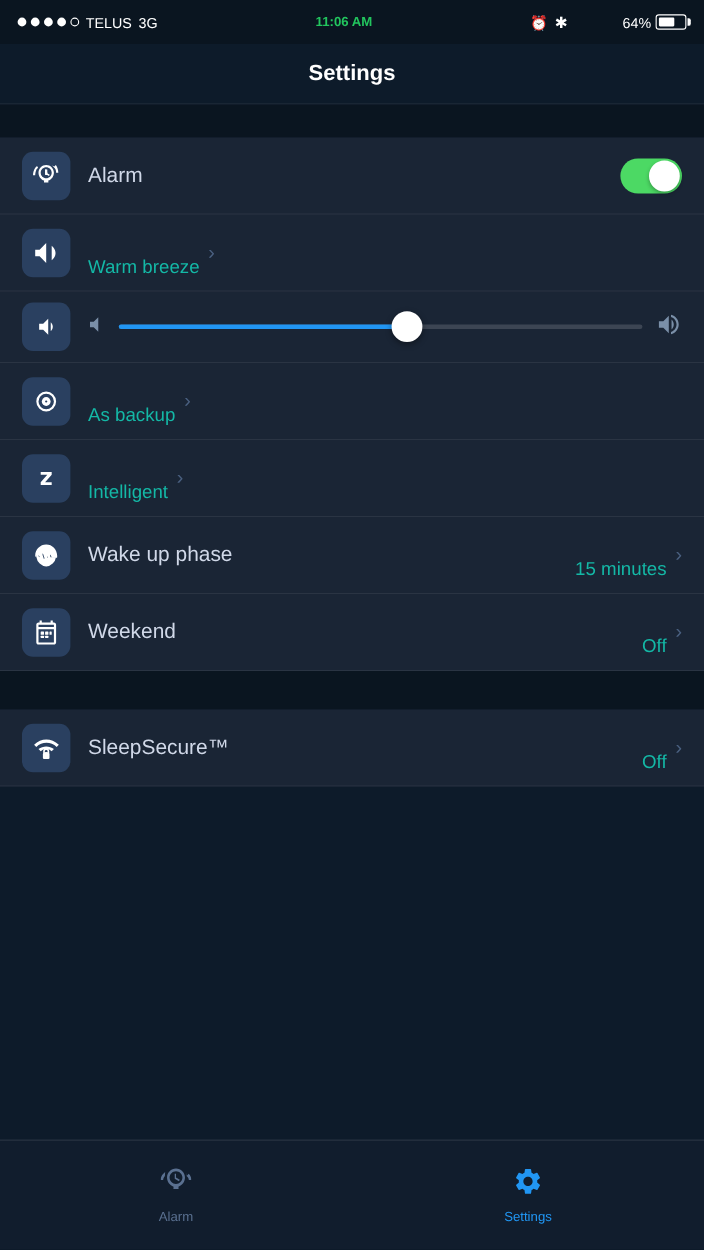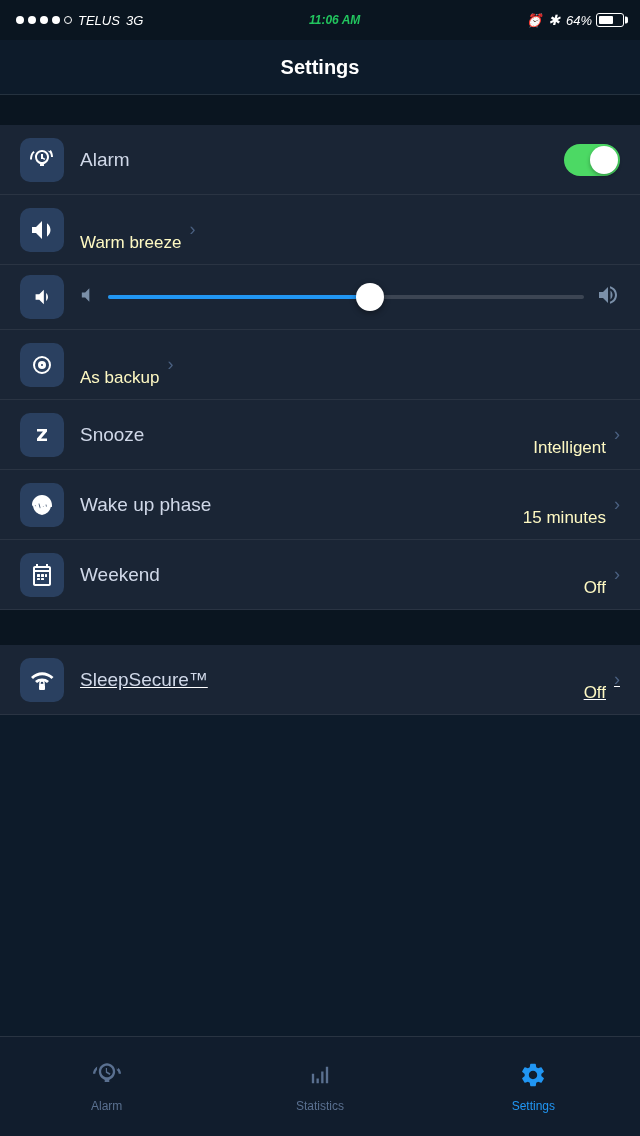--- a/index.html
+++ b/index.html
@@ -18,21 +18,20 @@
     
     .status-bar {
       height: 40px;
       background: #0a1520;
       display: flex;
       align-items: center;
       justify-content: space-between;
       padding: 0 16px;
       font-size: 14px;
       font-weight: 500;
-      font-style: italic;
     }
     .status-left {
       display: flex;
       align-items: center;
       gap: 6px;
     }
     .signal-dots {
       display: flex;
       gap: 4px;
       align-items: center;
@@ -59,20 +58,21 @@
     .status-right {
       display: flex;
       align-items: center;
       gap: 6px;
       font-size: 13px;
     }
     .battery-container {
       display: flex;
       align-items: center;
       gap: 4px;
+      margin-left: 44px;
     }
     .battery-icon {
       width: 28px;
       height: 14px;
       border: 1.5px solid #fff;
       border-radius: 3px;
       position: relative;
       display: flex;
       align-items: center;
       padding: 2px;
@@ -150,21 +150,21 @@
     }
 
     .item-label {
       font-size: 19px;
       color: #d0d8e8;
       flex: 1;
     }
 
     .item-value {
       font-size: 17px;
-      color: #fef9c3;
+      color: #14b8a6;
       margin-right: 8px;
       margin-top: 26px;
     }
 
     .chevron {
       color: #4a6080;
       font-size: 18px;
       font-weight: 300;
     }
 
@@ -248,21 +248,20 @@
 
     
     .section-gap {
       height: 35px;
       background: #0a1520;
     }
 
     
     .sleep-secure-section {
       background: #1a2535;
-      text-decoration: underline;
     }
 
     
     .tab-bar {
       position: absolute;
       bottom: 0;
       left: 0;
       right: 0;
       height: 100px;
       background: #111d2d;
@@ -386,21 +385,20 @@
     <span class="item-value">As backup</span>
     <span class="chevron">›</span>
   </div>
 
   <div class="settings-item">
     <div class="item-icon">
       <svg viewBox="0 0 24 24" fill="white">
         <path d="M7 6h10v2.5l-6 7H17V18H7v-2.5l6-7H7z"></path>
       </svg>
     </div>
-    <span class="item-label">Snooze</span>
     <span class="item-value">Intelligent</span>
     <span class="chevron">›</span>
   </div>
 
   <div class="settings-item">
     <div class="item-icon">
       <svg viewBox="0 0 24 24" fill="white">
         <path d="M3 12c0 .5.05 1 .12 1.5L5 12l2 2 2-4 2 6 2-3 1.5 1.5L16 11l1 3h4.88c.08-.49.12-.99.12-1.5C22 6.48 17.52 2 12 2S2 6.48 2 12c0 .5.04 1 .12 1.5L3 12z"></path>
         <path d="M3.12 13.5A10 10 0 0012 22a10 10 0 008.88-8.5H16l-1-3-1.5 3.5L12 12.5l-2 3-2-6-2 4-2-2-0.88 1.5z"></path>
       </svg>
@@ -451,28 +449,20 @@
   <div class="tab-item">
     <div>
       <svg viewBox="0 0 24 24" fill="#5a7090" width="28" height="28">
         <path d="M12 2C8.13 2 5 5.13 5 9c0 3.31 2.14 6.13 5.11 7.19C10.04 16.72 10 17.36 10 18h4c0-.64-.04-1.28-.11-1.81C16.86 15.13 19 12.31 19 9c0-3.87-3.13-7-7-7zm0 12c-2.76 0-5-2.24-5-5s2.24-5 5-5 5 2.24 5 5-2.24 5-5 5zm-1-8v4l3.25 1.94.75-1.23L12 9V6H11z"></path>
         <path d="M3.55 4.69L2.1 6.1C.77 7.43 0 9.19 0 11h2c0-1.28.52-2.44 1.35-3.29L3.55 4.69zm16.9 0l-.2 3.02C21.48 8.56 22 9.72 22 11h2c0-1.81-.77-3.57-2.1-4.9l-1.45 1.59z"></path>
       </svg>
     </div>
     <span class="tab-label">Alarm</span>
   </div>
 
-  <div class="tab-item">
-    <div>
-      <svg viewBox="0 0 24 24" fill="#5a7090" width="28" height="28">
-        <path d="M5 19h2v-8H5v8zm4 0h2v-4H9v4zm4 0h2V9h-2v10zm4 0h2V5h-2v14z"></path>
-      </svg>
-    </div>
-    <span class="tab-label">Statistics</span>
-  </div>
 
   <div class="tab-item">
     <div>
       <svg viewBox="0 0 24 24" fill="#2196f3" width="28" height="28">
         <path d="M19.14 12.94c.04-.3.06-.61.06-.94 0-.32-.02-.64-.07-.94l2.03-1.58a.49.49 0 00.12-.61l-1.92-3.32a.488.488 0 00-.59-.22l-2.39.96a7.03 7.03 0 00-1.62-.94l-.36-2.54a.484.484 0 00-.48-.41h-3.84c-.24 0-.43.17-.47.41l-.36 2.54c-.59.24-1.13.57-1.62.94l-2.39-.96a.48.48 0 00-.59.22L2.74 8.87a.47.47 0 00.12.61l2.03 1.58c-.05.3-.07.62-.07.94s.02.64.07.94l-2.03 1.58a.49.49 0 00-.12.61l1.92 3.32c.12.22.37.29.59.22l2.39-.96c.5.38 1.03.7 1.62.94l.36 2.54c.05.24.24.41.48.41h3.84c.24 0 .44-.17.47-.41l.36-2.54c.59-.24 1.13-.56 1.62-.94l2.39.96c.22.08.47 0 .59-.22l1.92-3.32a.47.47 0 00-.12-.61l-2.01-1.58zM12 15.6c-1.98 0-3.6-1.62-3.6-3.6s1.62-3.6 3.6-3.6 3.6 1.62 3.6 3.6-1.62 3.6-3.6 3.6z"></path>
       </svg>
     </div>
     <span class="tab-label active">Settings</span>
   </div>
 

